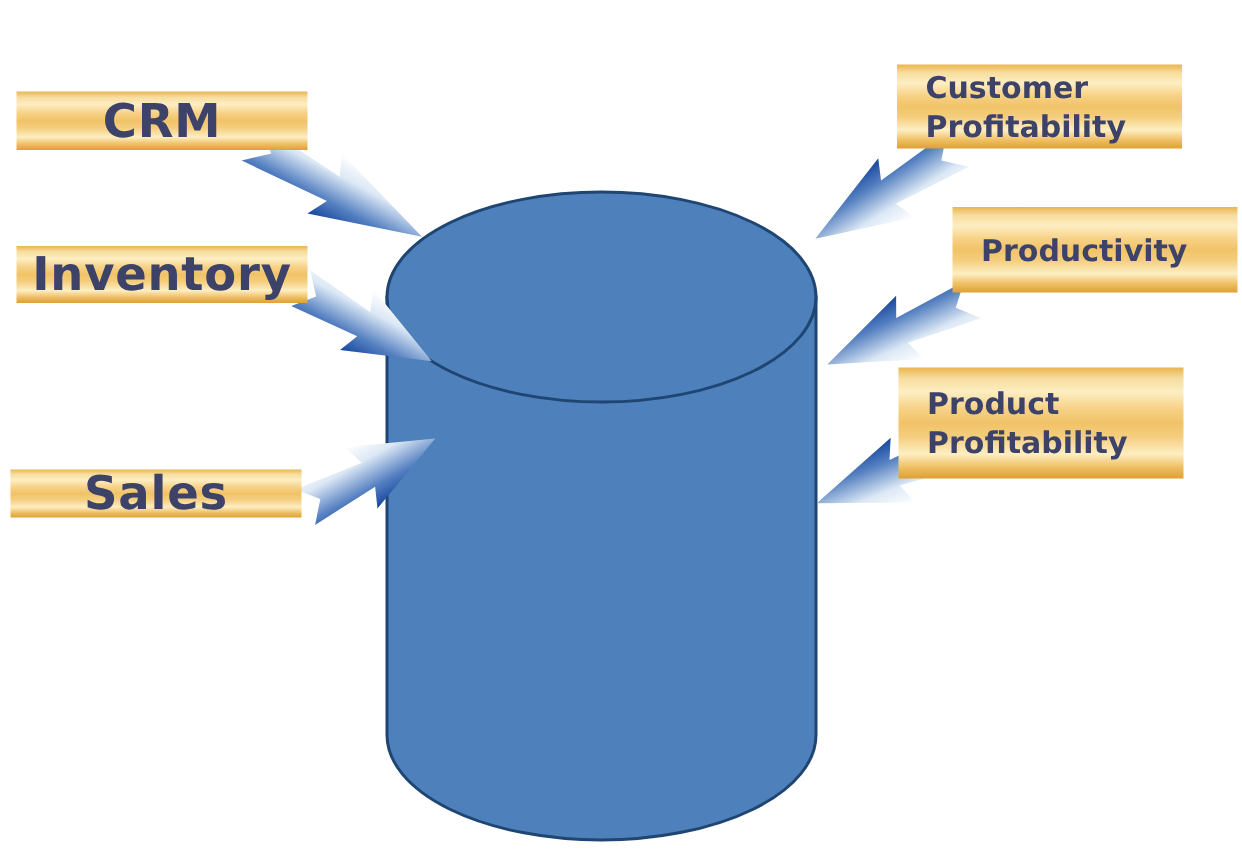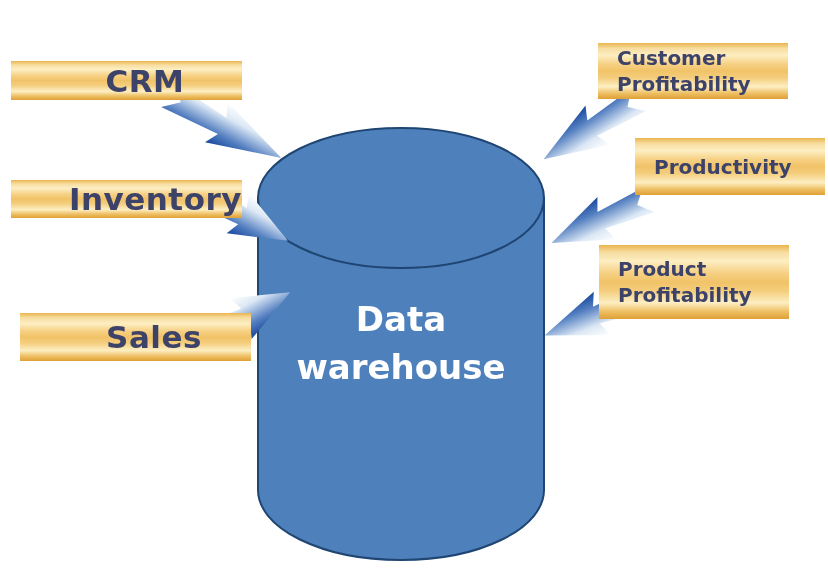--- a/index.html
+++ b/index.html
@@ -7,27 +7,27 @@
     position:relative;width:828px;height:575px;background:#ffffff;overflow:hidden;
     font-family:"DejaVu Sans","Liberation Sans",sans-serif;
   }
   
   .tag{
     position:absolute;
     background:linear-gradient(180deg,
       #eab54f 0%, #f7dda0 10%, #fdeec2 22%, #f6d083 38%,
       #f1c368 50%, #f4cd7c 62%, #fdeec2 78%, #eebf63 90%, #dfa035 100%);
     color:#3d4269;font-weight:bold;z-index:3;
-    display:flex;align-items:center;padding-left:37px;
+    display:flex;align-items:center;
   }
   .tag-left{width:194px;justify-content:center;font-size:31px;letter-spacing:0.5px;}
   .tag-right{width:190px;font-size:20px;line-height:26px;padding-left:19px;box-sizing:border-box;}
   .tag-crm{left:11px;top:61px;height:39px;}
-  .tag-inventory{left:11px;top:180px;height:38px;justify-content:flex-end;}
-  .tag-sales{left:20px;top:313px;height:48px;align-items:center;}
+  .tag-inventory{left:11px;top:164px;height:38px;}
+  .tag-sales{left:7px;top:313px;height:32px;align-items:center;}
   .tag-cp{left:598px;top:43px;height:56px;}
   .tag-productivity{left:598px;top:138px;height:57px;margin-left:37px;}
   .tag-pp{left:599px;top:245px;height:74px;}
   
   .cyl{position:absolute;left:255px;top:126px;width:292px;height:440px;z-index:1;}
   .dw-label{
     position:absolute;left:255px;top:295px;width:292px;z-index:2;
     text-align:center;color:#ffffff;font-size:34px;font-weight:bold;line-height:48px;
   }
   
@@ -55,24 +55,20 @@
         <stop offset="1" stop-color="#17479e"></stop>
       </linearGradient>
     </defs>
   </svg>
 
   <svg class="cyl" viewBox="0 0 292 440">
     <path d="M3,72 L3,364 A143,70 0 0 0 289,364 L289,72 Z" fill="#4e80bc" stroke="#1f4572" stroke-width="2"></path>
     <ellipse cx="146" cy="72" rx="143" ry="70" fill="#4e80bc" stroke="#1f4572" stroke-width="2"></ellipse>
   </svg>
 
-  <div class="dw-label">
-    <div>Data</div>
-    <div>warehouse</div>
-  </div>
 
   <div class="arrow arrow-crm">
     <svg viewBox="0 0 120 54" preserveAspectRatio="none">
       <path d="M0,12 L58,18 L52,3 L120,28 L51,51 L58,37 L0,40 L14,26 Z" fill="url(#arrowGrad)"></path>
     </svg>
   </div>
   <div class="arrow arrow-inventory">
     <svg viewBox="0 0 120 54" preserveAspectRatio="none">
       <path d="M0,12 L58,18 L52,3 L120,28 L51,51 L58,37 L0,40 L14,26 Z" fill="url(#arrowGrad)"></path>
     </svg>

